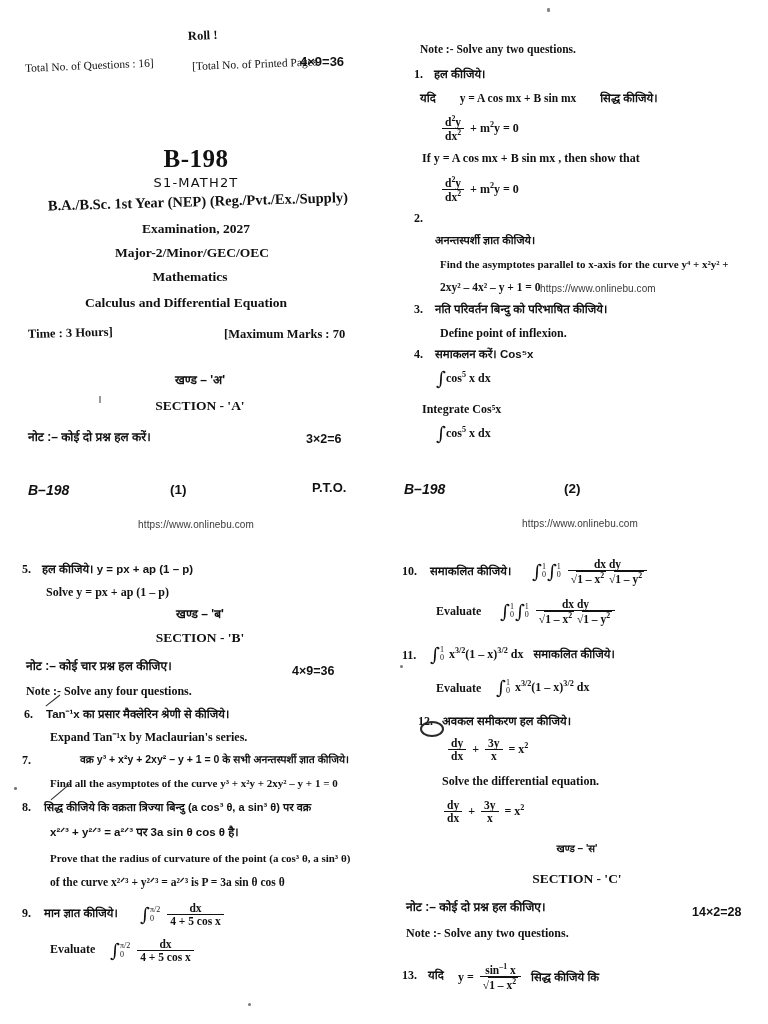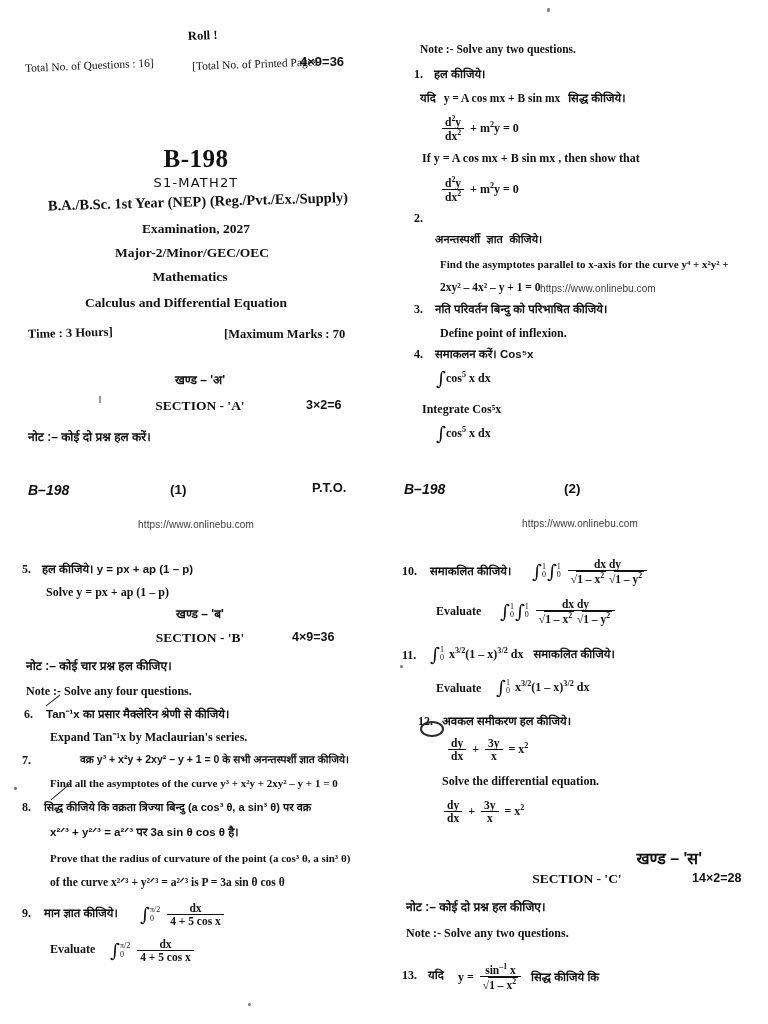--- a/index.html
+++ b/index.html
@@ -48,21 +48,21 @@
   .frac .num{display:block;border-bottom:1.1px solid #111;padding:0 3px;font-weight:bold;}
   .frac .den{display:block;padding:0 3px;font-weight:bold;}
   .intg{font-size:19px;font-weight:normal;display:inline-block;vertical-align:middle;line-height:.8;font-family:"DejaVu Serif",serif;}
   .lim{display:inline-block;vertical-align:middle;font-size:8px;line-height:1.05;text-align:left;margin-right:1px;}
   .lim .up{display:block;}
   .lim .lo{display:block;}
   .rad{display:inline-block;border-top:1px solid #111;padding:0 2px 0 1px;margin-left:-1px;}
   sup{font-size:.68em;vertical-align:super;}
 
   .hi{font-family:"Liberation Sans",sans-serif;font-weight:bold;}
-  .mark{font-family:"Liberation Sans",sans-serif;font-weight:bold;font-size:12.5px;}
+  .mark{font-family:"Liberation Sans",sans-serif;font-weight:bold;font-size:12.5px;margin-top:34px;}
   .dot{position:absolute;background:#777;border-radius:50%;}
   .pen{position:absolute;background:#2a2a2a;}
 </style>
 </head>
 <body>
 
 <div class="scan" id="q1">
 
   <div class="ln sr t11 skew" style="left:25px;top:62px;">Total No. of Questions : 16]</div>
   <div class="ln sr t12 skew1" style="left:188px;top:30px;">Roll !</div>
@@ -103,42 +103,42 @@
 
   <div class="ln t11b" style="left:28px;top:43px;">
     <span>Note :- Solve any two questions.</span>
   </div>
 
   <div class="ln" style="left:22px;top:68px;font-size:12px;font-weight:bold;">1.</div>
   <div class="ln hi" style="left:42px;top:68px;font-size:11.5px;">हल कीजिये।</div>
 
   <div class="ln" style="left:28px;top:92px;font-size:11.5px;">
     <span class="hi">यदि</span>
-    <span class="b" style="font-family:'Liberation Serif',serif;margin:0 5px;">y = A cos mx + B sin mx</span>
+    <span class="b" style="font-family:'Liberation Serif',serif;margin:0 21px;">y = A cos mx + B sin mx</span>
     <span class="hi">सिद्ध कीजिये।</span>
   </div>
 
   <div class="ln" style="left:48px;top:115px;">
     <span class="frac">
       <span class="num">d<sup>2</sup>y</span><span class="den">dx<sup>2</sup></span>
     </span>
     <span class="b" style="font-size:12px;">+ m<sup>2</sup>y = 0</span>
   </div>
 
   <div class="ln b" style="left:30px;top:152px;font-size:12px;">If y = A cos mx + B sin mx , then show that</div>
 
   <div class="ln" style="left:48px;top:176px;">
     <span class="frac">
       <span class="num">d<sup>2</sup>y</span><span class="den">dx<sup>2</sup></span>
     </span>
     <span class="b" style="font-size:12px;">+ m<sup>2</sup>y = 0</span>
   </div>
 
   <div class="ln" style="left:22px;top:212px;font-size:12px;font-weight:bold;">2.</div>
-  <div class="ln hi" style="left:43px;top:234px;font-size:11px;font-family:Liberation Mono, monospace;">अनन्तस्पर्शी ज्ञात कीजिये।</div>
+  <div class="ln hi" style="left:43px;top:234px;font-size:11px;">अनन्तस्पर्शी ज्ञात कीजिये।</div>
   <div class="ln b" style="left:48px;top:258px;font-size:11px;">Find the asymptotes parallel to x-axis for the curve y⁴ + x²y² +</div>
   <div class="ln b" style="left:48px;top:281px;font-size:11.5px;text-align:center;">2xy² – 4x² – y + 1 = 0</div>
   <div class="ln wm" style="left:148px;top:283px;">https://www.onlinebu.com</div>
 
   <div class="ln" style="left:22px;top:303px;font-size:12px;font-weight:bold;">3.</div>
   <div class="ln hi" style="left:43px;top:303px;font-size:11.5px;">नति परिवर्तन बिन्दु को परिभाषित कीजिये।</div>
   <div class="ln b" style="left:48px;top:327px;font-size:12px;">Define point of inflexion.</div>
 
   <div class="ln" style="left:22px;top:348px;font-size:12px;font-weight:bold;">4.</div>
   <div class="ln hi" style="left:43px;top:348px;font-size:11.5px;">समाकलन करें।  Cos⁵x</div>
@@ -254,21 +254,21 @@
 
   <div class="ln b" style="left:50px;top:230px;font-size:12px;">Solve the differential equation.</div>
 
   <div class="ln" style="left:50px;top:254px;">
     <span class="frac"><span class="num">dy</span><span class="den">dx</span></span>
     <span class="b" style="font-size:12px;">+</span>
     <span class="frac"><span class="num">3y</span><span class="den">x</span></span>
     <span class="b" style="font-size:12px;">= x<sup>2</sup></span>
   </div>
 
-  <div class="ln hi ctr" style="left:60px;width:250px;top:305px;font-size:16px;text-align:right;">खण्ड – 'स'</div>
+  <div class="ln hi ctr" style="left:60px;width:250px;top:298px;font-size:10px;">खण्ड – 'स'</div>
   <div class="ln t13 ctr" style="left:60px;width:250px;top:327px;">SECTION - 'C'</div>
   <div class="ln mark" style="left:300px;top:327px;">14×2=28</div>
 
   <div class="ln hi" style="left:14px;top:356px;font-size:12px;">नोट :–   कोई दो प्रश्न हल कीजिए।</div>
   <div class="ln b" style="left:14px;top:382px;font-size:12px;">Note :- Solve any two questions.</div>
 
   <div class="ln" style="left:10px;top:424px;font-size:12px;font-weight:bold;">13.</div>
   <div class="ln hi" style="left:36px;top:424px;font-size:11.5px;">यदि</div>
   <div class="ln" style="left:66px;top:418px;">
     <span class="b" style="font-size:12px;">y =</span>

